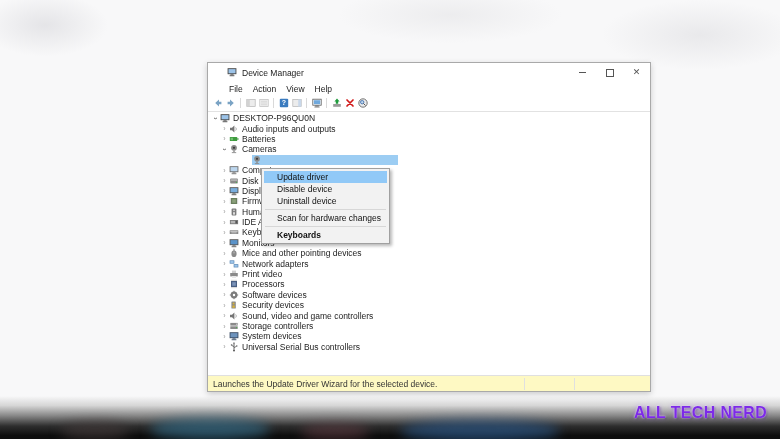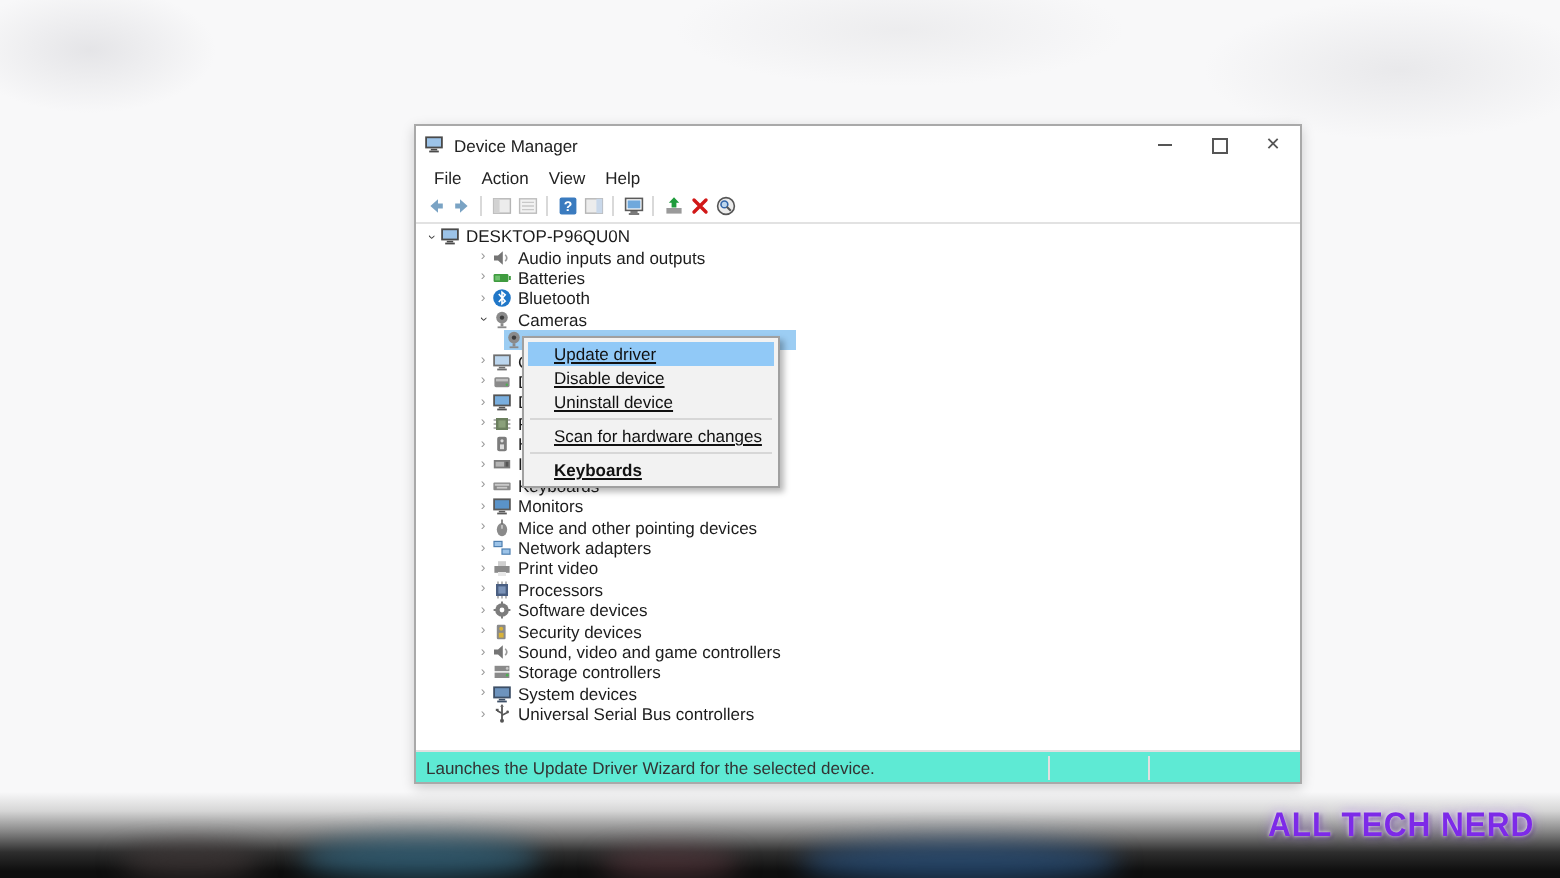--- a/index.html
+++ b/index.html
@@ -29,57 +29,57 @@
     transform:scaleX(.93);transform-origin:right center;
     text-shadow:0 0 2px rgba(255,255,255,.95), 0 0 6px rgba(160,90,255,.55), 1px 1px 2px rgba(40,0,80,.5);
     white-space:nowrap;
   }
   
   .window{
     position:absolute;left:207px;top:62px;width:444px;height:330px;
     background:#fff;border:1px solid #a9a9a9;box-shadow:0 2px 6px rgba(0,0,0,.18);
     font-size:8.5px;color:#222;box-sizing:border-box;
   }
-  .titlebar{height:19px;display:flex;align-items:center;padding-left:4px;}
+  .titlebar{height:19px;display:flex;align-items:center;padding-left:19px;}
   .title-icon{width:11px;height:11px;display:inline-block;}
   .title-text{margin-left:4px;font-size:8.5px;color:#222;}
   .controls{margin-left:auto;display:flex;height:100%;}
   .ctrl{width:27px;height:100%;display:flex;align-items:center;justify-content:center;color:#555;}
   .min-glyph{width:7px;height:1px;background:#555;display:inline-block;}
   .max-glyph{width:6px;height:6px;border:1px solid #555;display:inline-block;}
   .close-glyph{font-size:9px;color:#555;line-height:1;}
-  .menubar{height:13px;display:flex;align-items:center;padding-left:4px;}
+  .menubar{height:13px;display:flex;align-items:center;padding-left:16px;}
   .menu-item{padding:0 5px;font-size:8.5px;color:#222;}
   .toolbar{height:16px;display:flex;align-items:center;padding-left:3px;border-bottom:1px solid #e2e2e2;}
   .ticon{width:11px;height:11px;margin:0 1px;display:inline-flex;align-items:center;justify-content:center;}
   .tsep{width:1px;height:10px;background:#d9d9d9;margin:0 3px;}
   
   .tree{position:relative;height:265px;overflow:hidden;padding-top:1px;}
   .row{display:flex;align-items:center;height:10.4px;white-space:nowrap;}
   .row.lvl0{padding-left:3px;}
-  .row.lvl1{padding-left:29px;}
+  .row.lvl1{padding-left:12px;}
   .row.lvl2{padding-left:35px;}
   .chev{width:9px;font-size:7px;color:#9a9a9a;display:inline-flex;justify-content:center;flex:0 0 9px;}
   .chev.exp{color:#3b3b3b;transform:rotate(90deg);}
   .chev.none{visibility:hidden;}
   .ticon-tree{width:10px;height:10px;margin-right:3px;display:inline-flex;flex:0 0 10px;}
   .row .lbl{font-size:8.5px;color:#1c1c1c;}
   .selbar{display:flex;align-items:center;background:#9ccdf3;height:10px;width:146px;}
   
   .ctx{
     position:absolute;left:53px;top:105px;width:129px;z-index:10;
     background:#f2f2f2;border:1px solid #a0a0a0;box-shadow:2px 2px 3px rgba(0,0,0,.28);
     padding:2px 0;box-sizing:border-box;
   }
-  .ctx-item{height:12px;line-height:12px;padding-left:13px;margin:0 2px;font-size:8.5px;color:#111;text-decoration:underline;}
+  .ctx-item{height:12px;line-height:12px;padding-left:13px;margin:0 2px;font-size:8.5px;color:#111;}
   .ctx-item.bold{font-weight:bold;}
   .ctx-sep{height:1px;background:#d7d7d7;margin:2px 3px;}
   
   .statusbar{
-    position:absolute;left:0;bottom:0;width:100%;height:16px;background:#5eead4;
+    position:absolute;left:0;bottom:0;width:100%;height:16px;background:#fef9c3;
     border-top:1px solid #e0e0e0;display:flex;align-items:center;padding-left:5px;
     box-sizing:border-box;font-size:8.5px;color:#333;
   }
   .sdiv{position:absolute;top:2px;width:1px;height:12px;background:#e0e0e0;}
   .sdiv.d1{left:316px;} .sdiv.d2{left:366px;}
 </style>
 </head>
 <body>
 
 <div class="bottom-strip">
@@ -211,30 +211,20 @@
         <span class="ticon-tree">
           <svg width="10" height="10" viewBox="0 0 10 10">
             <rect x="0.8" y="3" width="7.4" height="4" rx="0.6" fill="#3f9b3f"></rect>
             <rect x="8.4" y="4" width="1" height="2" fill="#3f9b3f"></rect>
             <rect x="1.6" y="3.8" width="2.4" height="2.4" fill="#6fc16f"></rect>
           </svg>
         </span>
         <span class="lbl">Batteries</span>
       </div>
       <div class="row lvl1">
-        <span class="chev">›</span>
-        <span class="ticon-tree">
-          <svg width="10" height="10" viewBox="0 0 10 10">
-            <circle cx="5" cy="5" r="4.4" fill="#2077c8"></circle>
-            <path d="M3.4 3 L6.6 6.6 L5 7.9 L5 2.1 L6.6 3.4 L3.4 7" stroke="#fff" stroke-width="0.8" fill="none"></path>
-          </svg>
-        </span>
-        <span class="lbl">Bluetooth</span>
-      </div>
-      <div class="row lvl1">
         <span class="chev exp">›</span>
         <span class="ticon-tree">
           <svg width="10" height="10" viewBox="0 0 10 10">
             <circle cx="5" cy="3.8" r="2.9" fill="#8a8a8a"></circle>
             <circle cx="5" cy="3.8" r="1.1" fill="#3c3c3c"></circle>
             <rect x="4.3" y="6.6" width="1.4" height="1.6" fill="#8a8a8a"></rect>
             <rect x="2.8" y="8.2" width="4.4" height="0.9" fill="#8a8a8a"></rect>
           </svg>
         </span>
         <span class="lbl">Cameras</span>

